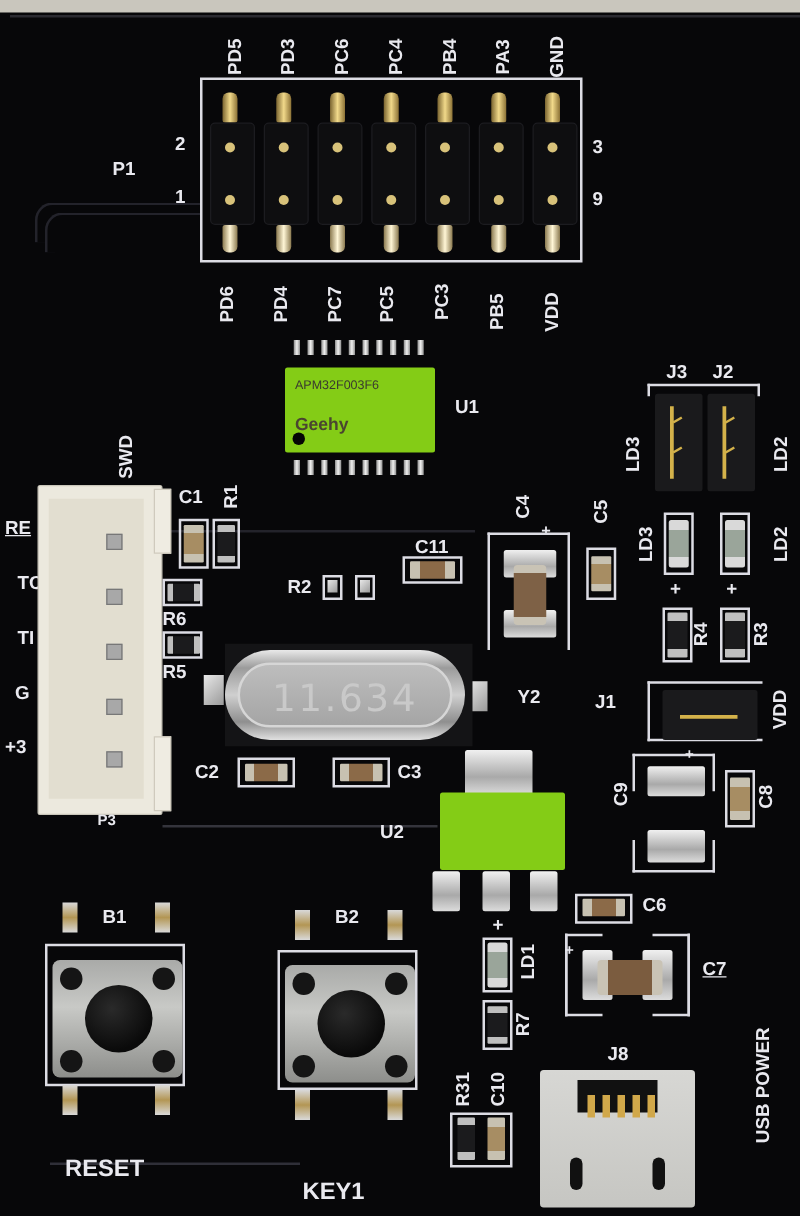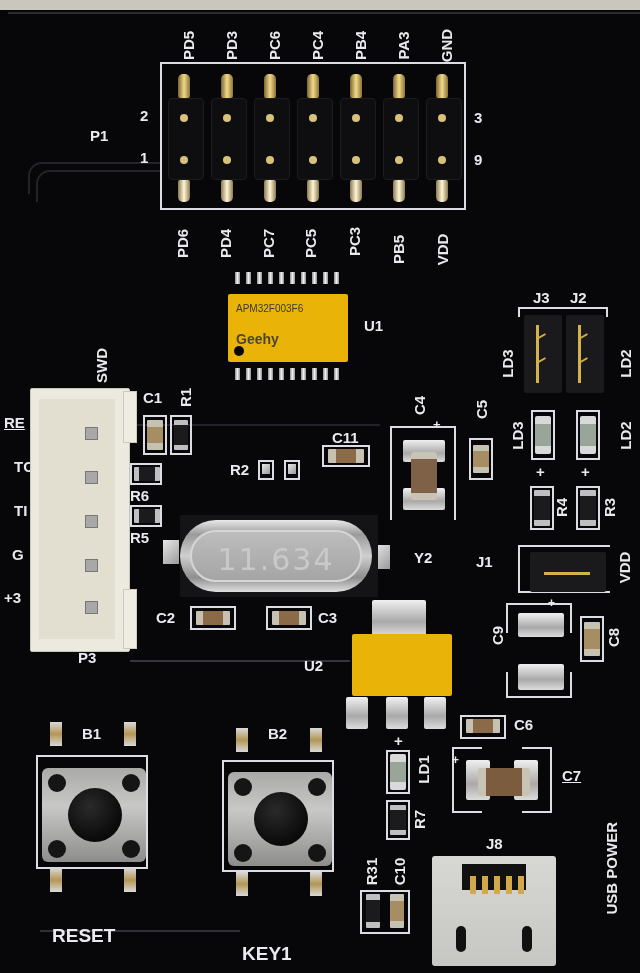--- a/index.html
+++ b/index.html
@@ -1,31 +1,31 @@
 <!DOCTYPE html>
 <html><head>
 <meta charset="utf-8">
 <style>
   html, body { margin:0; padding:0; }
   body { width:640px; height:973px; background:#c9c6bd; overflow:hidden; position:relative; font-family:"Liberation Sans", sans-serif; }
   .board { position:absolute; left:0; top:10px; width:640px; height:963px; background:#070709; }
   .board-edge { position:absolute; left:8px; top:12px; width:632px; height:2px; background:#2a2a30; }
   .abs { position:absolute; }
   .silk { position:absolute; color:#e9e9ef; font-weight:bold; font-size:15px; line-height:1; white-space:nowrap; }
-  .silk.sm { font-size:15px; }
+  .silk.sm { font-size:12px; }
   .silk.lg { font-size:19px; }
   .rot { transform:rotate(-90deg); transform-origin:center center; }
   .outline { position:absolute; border:2px solid #dcdce4; box-sizing:border-box; }
   .header-box { position:absolute; left:160px; top:62px; width:306px; height:148px; border:2px solid #dcdce4; box-sizing:border-box; }
   .pin-col { position:absolute; top:70px; width:38px; height:136px; }
   .pin-housing { position:absolute; left:2px; top:28px; width:34px; height:80px; background:#0e0e10; border:1px solid #1c1c20; border-radius:4px; }
   .pin-top { position:absolute; left:12px; top:4px; width:12px; height:24px; background:linear-gradient(90deg,#7a6430,#f1d98a,#8c7236); border-radius:5px 5px 2px 2px; }
   .pin-bot { position:absolute; left:12px; top:110px; width:12px; height:22px; background:linear-gradient(90deg,#8b7a50,#fff6d6,#8b7a50); border-radius:2px 2px 5px 5px; }
   .pin-dot { position:absolute; left:14px; width:8px; height:8px; border-radius:50%; background:#d8c27a; }
-  .ic { position:absolute; background:#eab308; border-radius:2px; }
+  .ic { position:absolute; background:#84cc16; border-radius:2px; }
   .lead { position:absolute; width:5px; height:12px; background:linear-gradient(90deg,#8e8e8e,#efefef,#8e8e8e); }
   .smd-cap { position:absolute; background:linear-gradient(90deg,#c7c1b1 0 22%,#8b6a48 22% 78%,#c7c1b1 78%); border-radius:1px; }
   .smd-cap-v { position:absolute; background:linear-gradient(180deg,#c7c1b1 0 22%,#a78d63 22% 78%,#c7c1b1 78%); border-radius:1px; }
   .smd-res { position:absolute; background:linear-gradient(90deg,#bfbfbf 0 18%,#1b1b1d 18% 82%,#bfbfbf 82%); border-radius:1px; }
   .smd-res-v { position:absolute; background:linear-gradient(180deg,#bfbfbf 0 18%,#1b1b1d 18% 82%,#bfbfbf 82%); border-radius:1px; }
   .pad { position:absolute; background:linear-gradient(135deg,#e8e8e8,#9a9a9a); }
   .trace { position:absolute; border-color:#23232b; border-style:solid; border-width:0; }
   .connector { position:absolute; left:30px; top:388px; width:98px; height:262px; background:#ece9de; border:1px solid #c9c6ba; border-radius:2px; }
   .connector-inner { position:absolute; left:8px; top:10px; width:76px; height:240px; background:#e2ded0; }
   .connector-tab { position:absolute; right:-8px; width:12px; background:#efece2; border:1px solid #cfcabd; }

